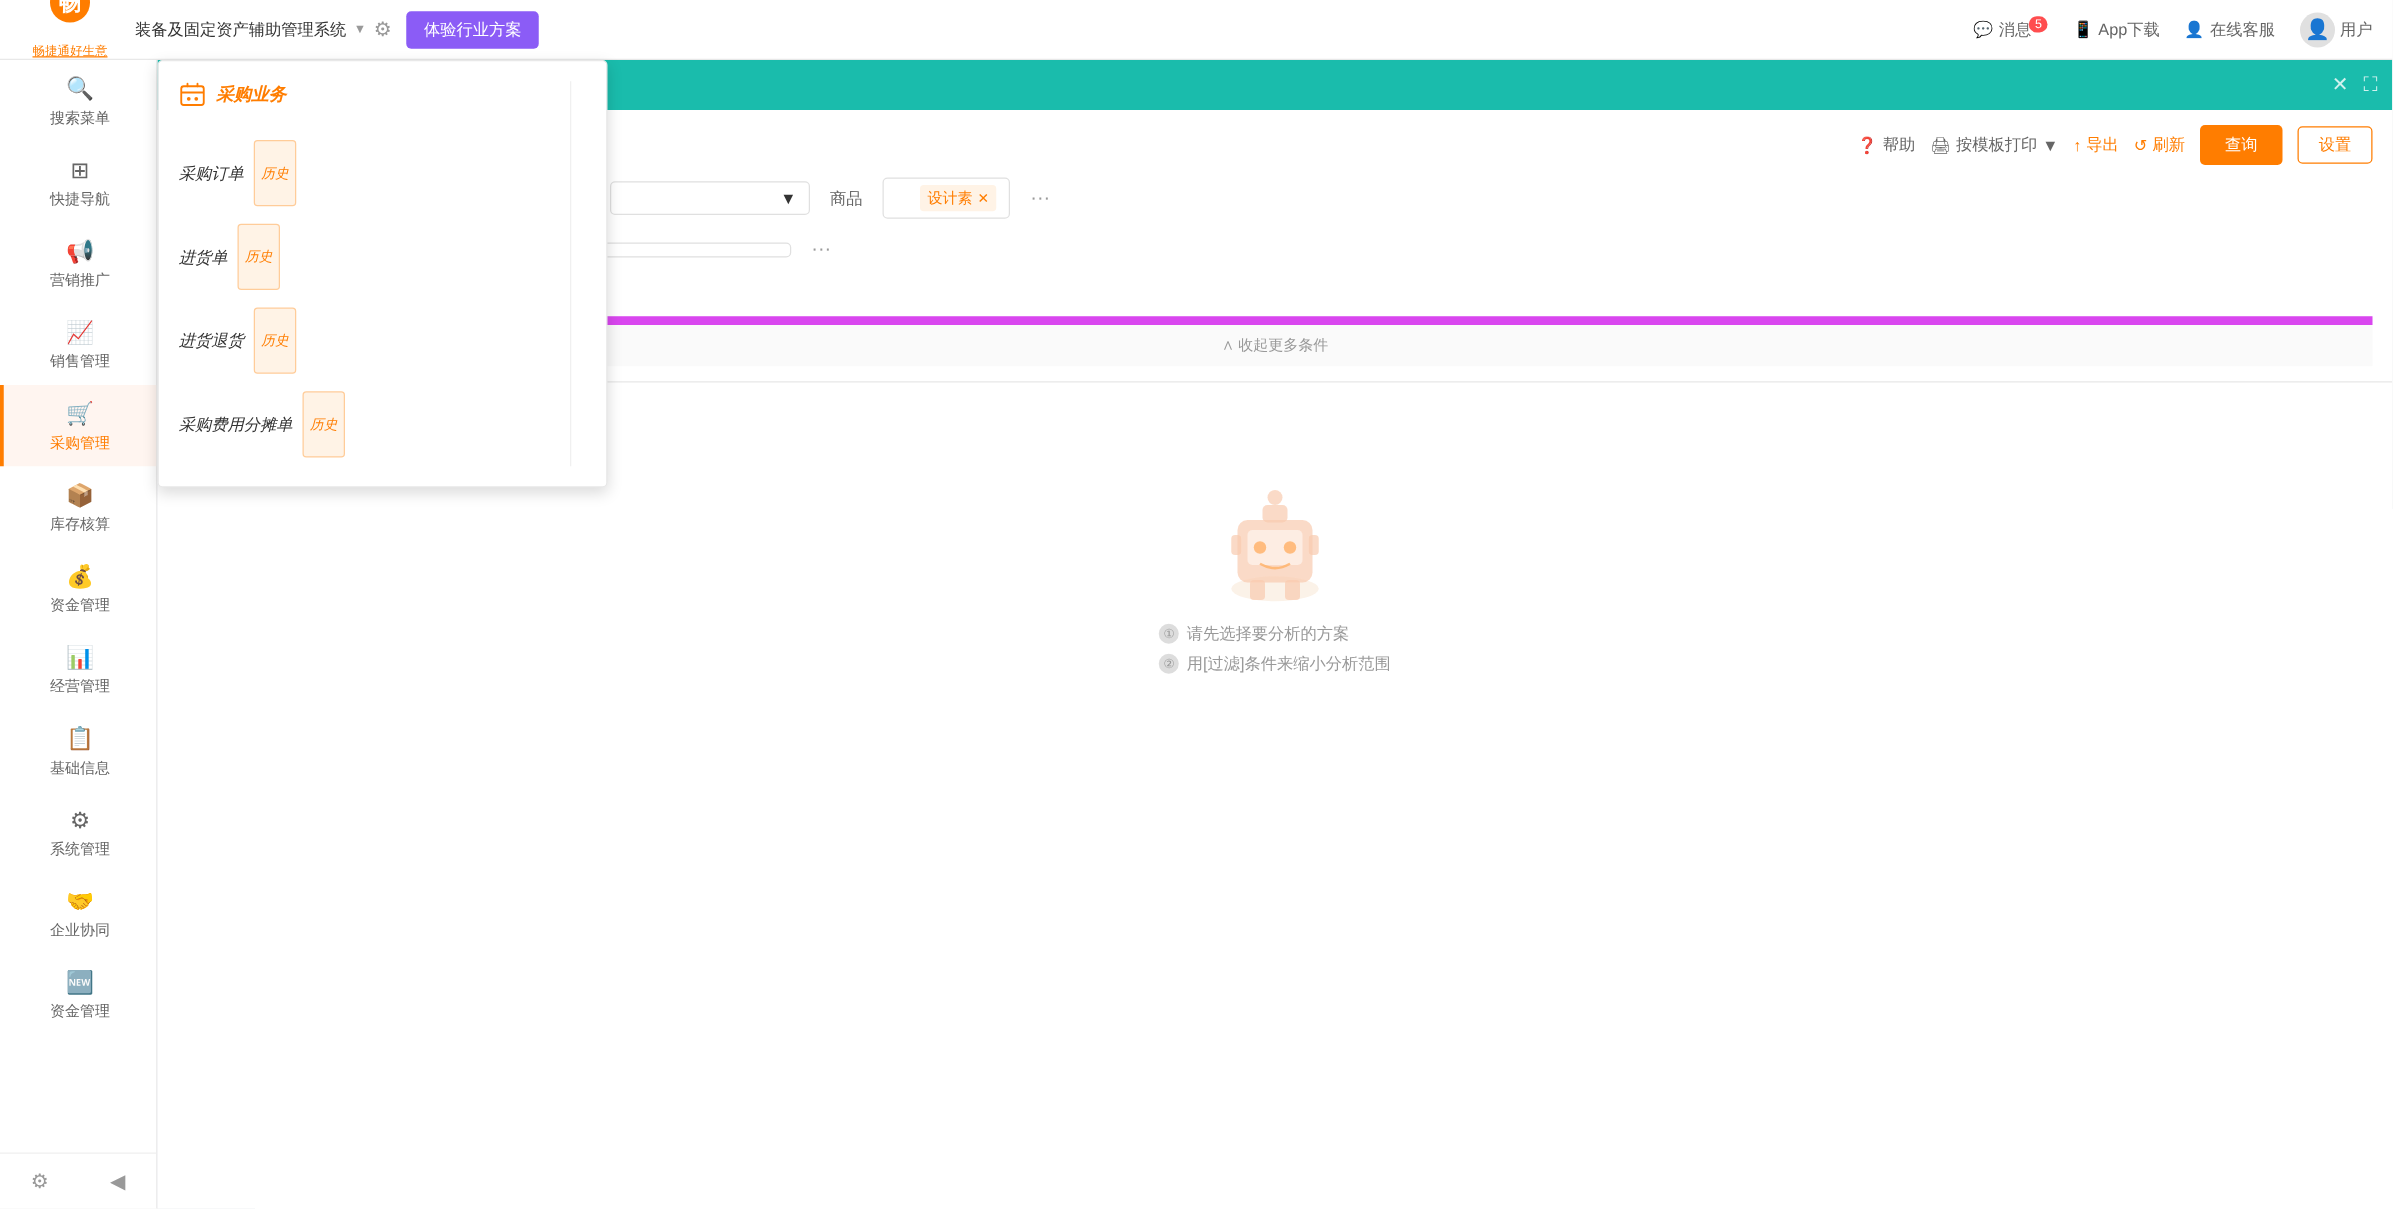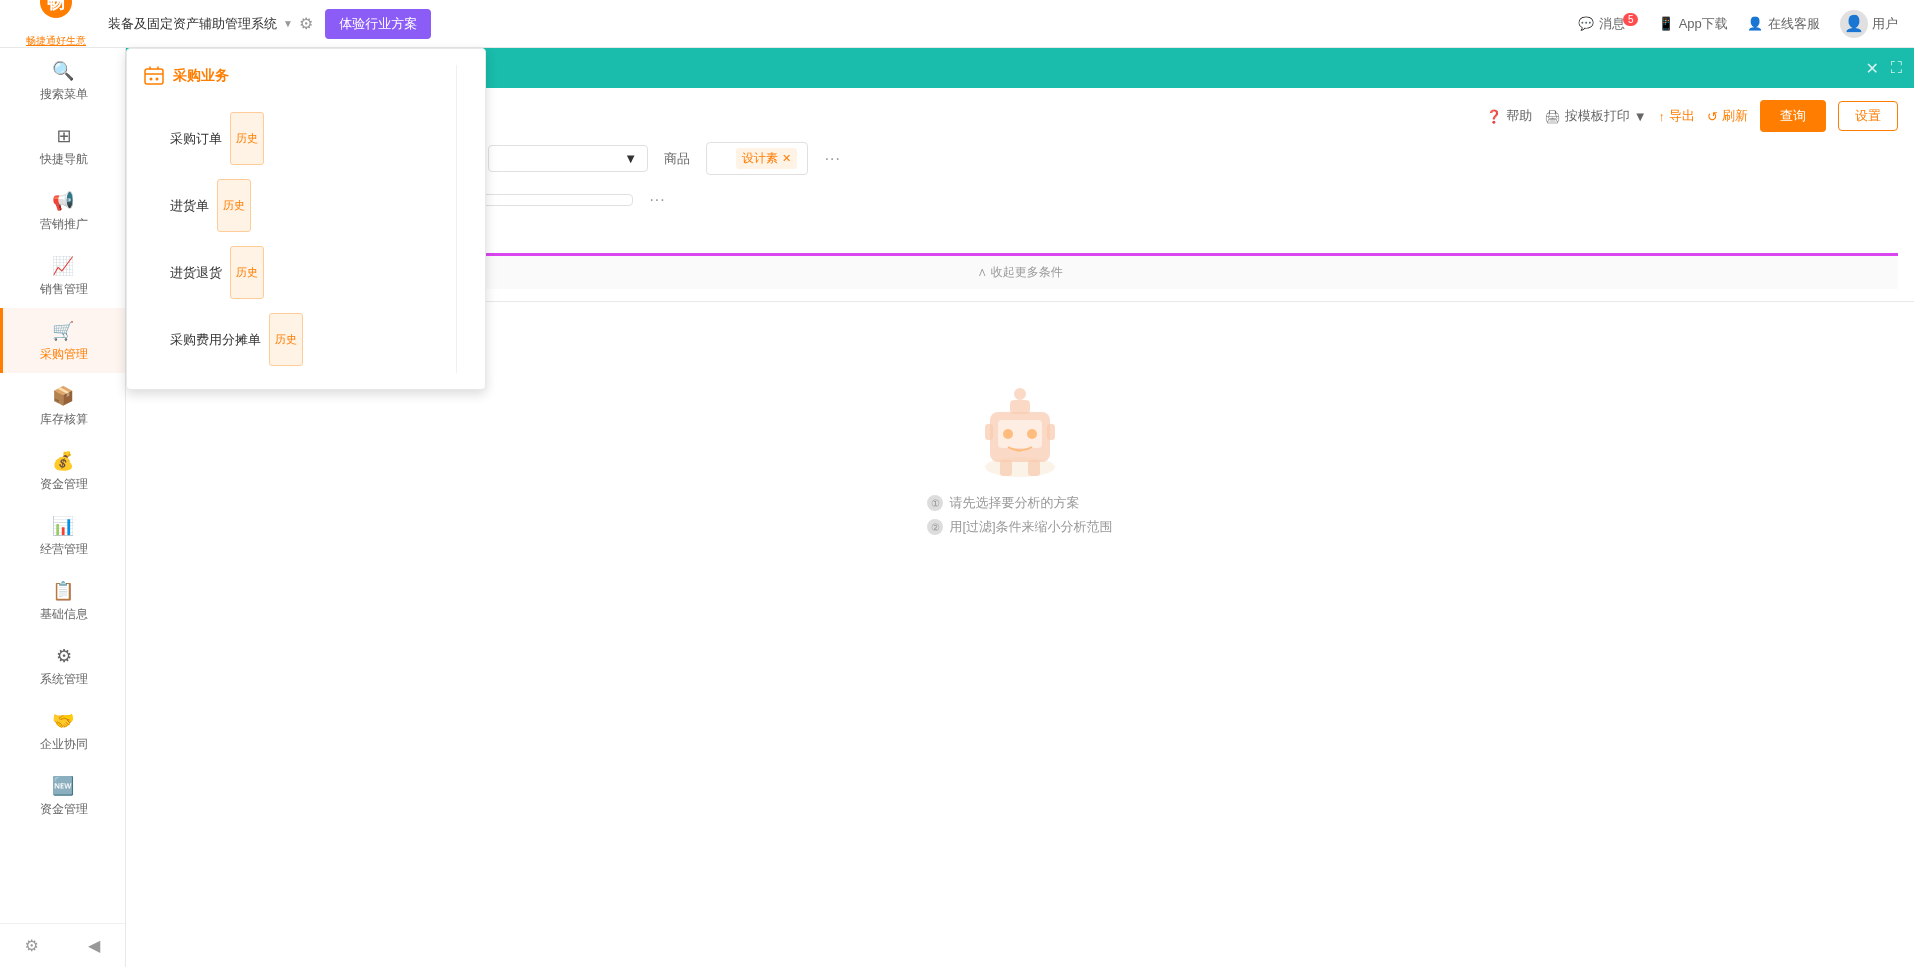--- a/index.html
+++ b/index.html
@@ -51,33 +51,33 @@
     .toolbar-btn-orange { display: flex; align-items: center; gap: 4px; color: #ff7d00; font-size: 13px; cursor: pointer; }
     .query-btn { background: #ff7d00; color: white; border: none; border-radius: 4px; padding: 7px 20px; font-size: 13px; cursor: pointer; }
     .settings-btn { background: white; color: #ff7d00; border: 1px solid #ff7d00; border-radius: 4px; padding: 5px 16px; font-size: 13px; cursor: pointer; }
     .filter-row { display: flex; align-items: center; gap: 16px; margin-bottom: 10px; }
     .filter-label { color: #666; font-size: 13px; white-space: nowrap; }
     .filter-input { border: 1px solid #e0e0e0; border-radius: 4px; padding: 5px 10px; font-size: 13px; background: white; display: flex; align-items: center; gap: 4px; cursor: pointer; }
     .filter-input-wide { min-width: 220px; }
     .filter-dropdown { border: 1px solid #e0e0e0; border-radius: 4px; padding: 5px 10px; font-size: 13px; background: white; display: flex; align-items: center; gap: 4px; min-width: 160px; cursor: pointer; }
     .filter-tag { display: flex; align-items: center; gap: 4px; background: #fff3e6; color: #ff7d00; border-radius: 3px; padding: 2px 6px; font-size: 12px; margin-left: 19px; }
     .filter-tag-close { cursor: pointer; font-size: 11px; }
-    .collapse-bar { text-align: center; padding: 8px; color: #999; font-size: 12px; cursor: pointer; background: #fafafa; border-top: 3px solid #d946ef; }
+    .collapse-bar { text-align: center; padding: 8px; color: #999; font-size: 12px; cursor: pointer; background: #fafafa; border-top: 7px solid #d946ef; }
     .dots { color: #999; font-size: 16px; cursor: pointer; }
 
     
     .empty-state { display: flex; flex-direction: column; align-items: center; justify-content: center; padding: 80px 0; gap: 12px; }
     .empty-icon { width: 120px; height: 100px; position: relative; }
     .empty-text { color: #999; font-size: 13px; }
     .empty-text-item { display: flex; align-items: center; gap: 6px; margin-bottom: 6px; }
     .empty-bullet { width: 16px; height: 16px; background: #ddd; border-radius: 50%; display: flex; align-items: center; justify-content: center; font-size: 10px; color: #999; }
-    .dropdown-menu { position: fixed; top: 48px; left: 126px; background: white; border: 1px solid #e8e8e8; border-radius: 4px; box-shadow: 0 4px 12px rgba(0,0,0,0.15); z-index: 200; width: 360px; padding: 16px; display: flex; gap: 0; }
+    .dropdown-menu { position: fixed; top: 48px; left: 126px; background: white; border: 1px solid #e8e8e8; border-radius: 4px; box-shadow: 0 4px 12px rgba(0,0,0,0.15); z-index: 200; width: 360px; padding: 16px; display: flex; gap: 0; font-style: italic; }
     .dropdown-col { flex: 1; }
     .dropdown-col-title { display: flex; align-items: center; gap: 8px; color: #ff7d00; font-size: 14px; font-weight: 600; margin-bottom: 12px; padding-bottom: 6px; }
-    .dropdown-item { display: flex; align-items: center; gap: 8px; padding: 7px 0; color: #333; font-size: 13px; cursor: pointer; margin-left: 27px; }
+    .dropdown-item { display: flex; align-items: center; gap: 8px; padding: 7px 0; color: #333; font-size: 13px; cursor: pointer; }
     .history-badge { background: #fff3e6; color: #ff7d00; border: 1px solid #ffcc99; border-radius: 3px; padding: 18px 5px; font-size: 11px; }
     .dropdown-divider { width: 1px; background: #f0f0f0; margin: 0 12px; }
 
     
     .robot-svg { opacity: 0.6; }
   </style>
 </head>
 <body>
 
 <div class="dropdown-menu">

